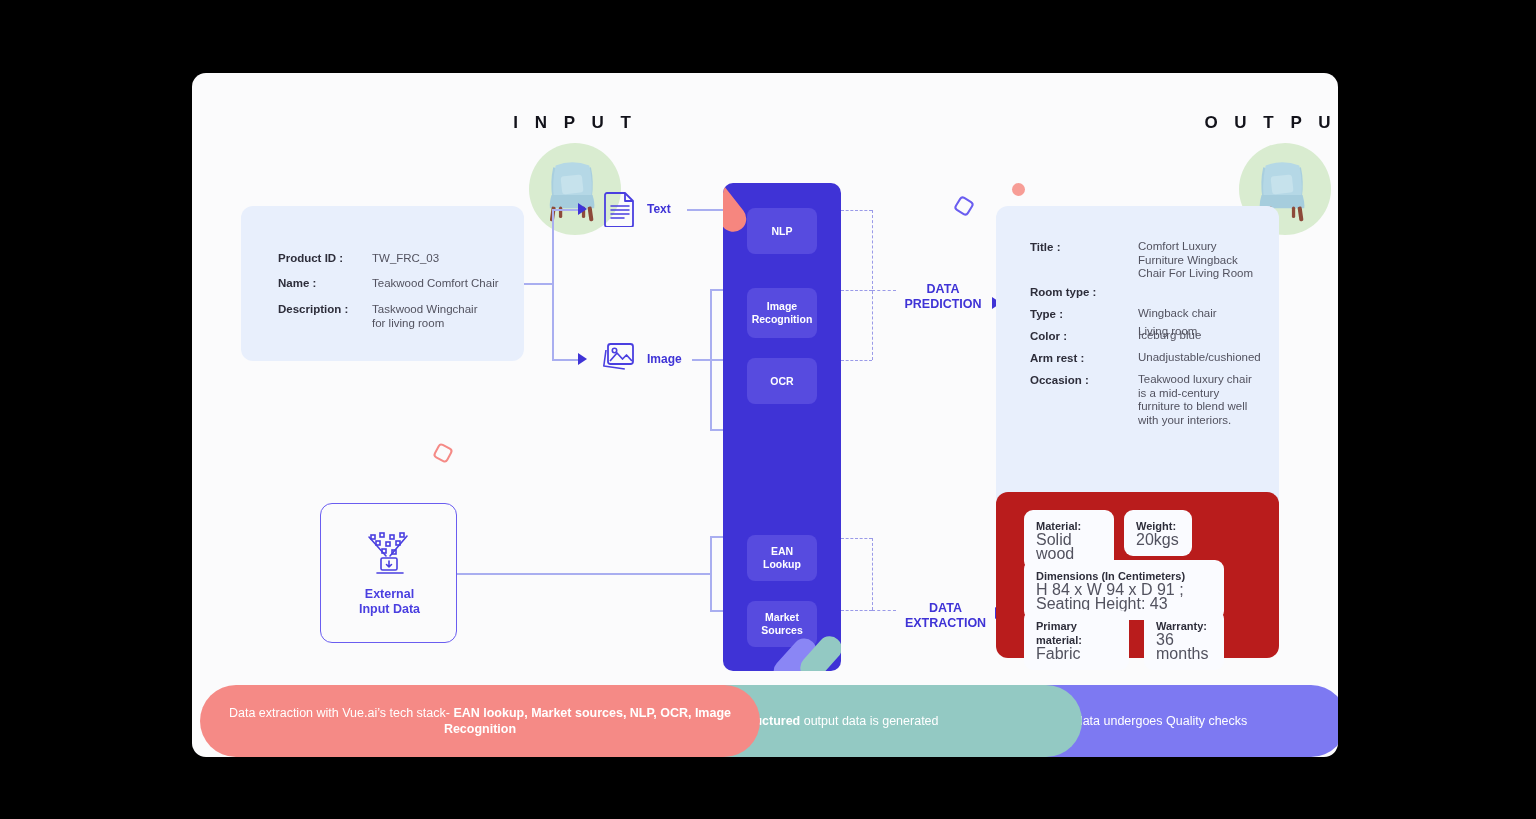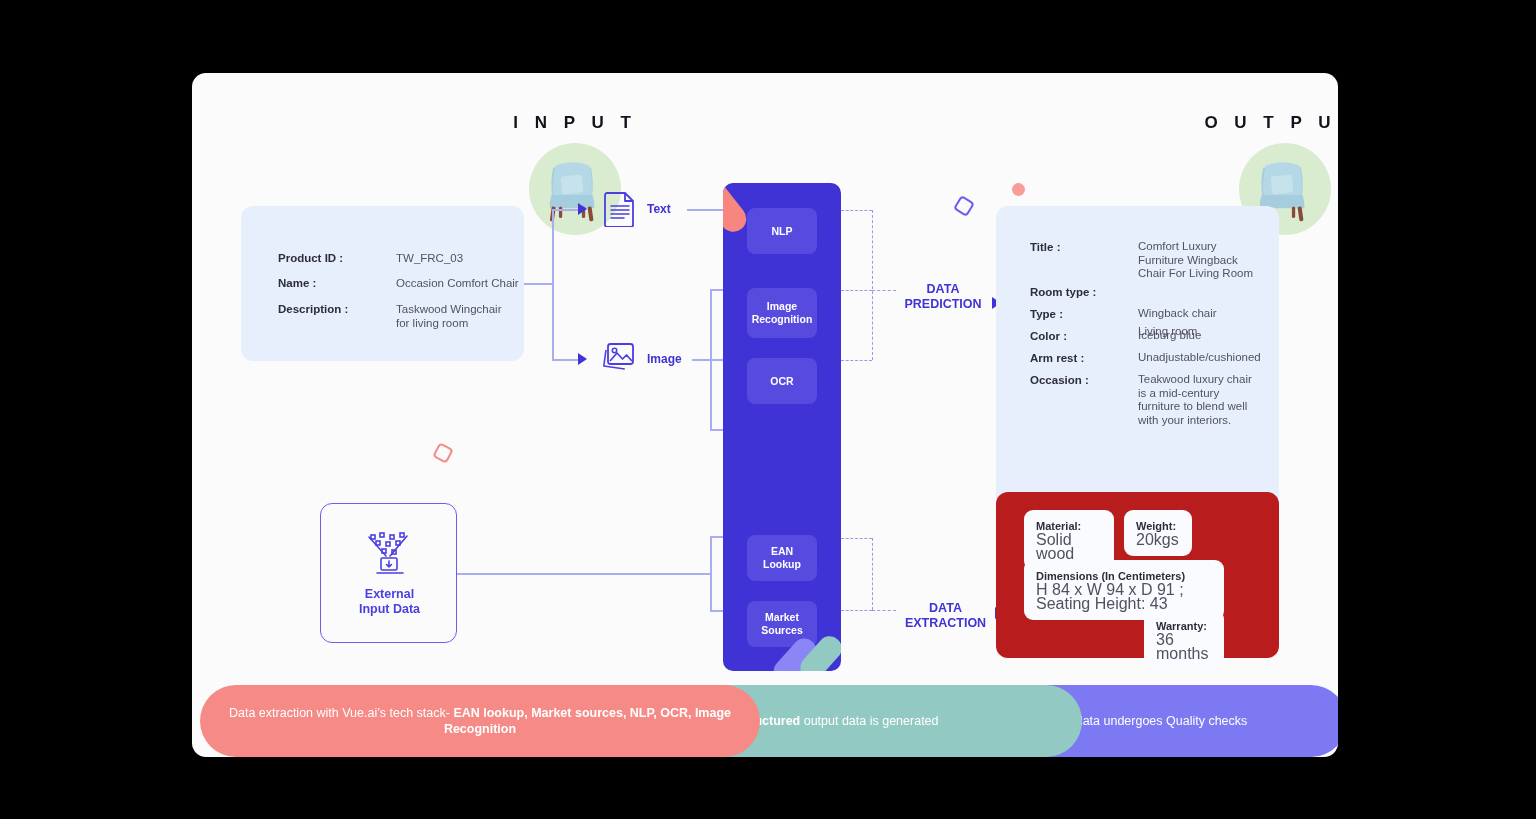--- a/index.html
+++ b/index.html
@@ -49,21 +49,21 @@
   
   #input-panel {
     position: absolute;
     left: 49px; top: 133px;
     width: 283px; height: 155px;
     background: #e8effc;
     border-radius: 12px;
   }
   .irow { position: absolute; font-size: 11.5px; line-height: 14px; }
   .ikey { font-weight: 700; color: #2d2d3a; }
-  .ival { color: #52525f; margin-left: 24px; }
+  .ival { color: #52525f; }
   #ir1k { left: 37px; top: 45px; }
   #ir1v { left: 131px; top: 45px; }
   #ir2k { left: 37px; top: 70px; }
   #ir2v { left: 131px; top: 70px; }
   #ir3k { left: 37px; top: 96px; }
   #ir3v { left: 131px; top: 96px; white-space: pre-line; }
 
   
   .ln { position: absolute; background: #a9aef0; }
   .ln-h { height: 1.5px; }
@@ -291,21 +291,21 @@
           <rect x="17" y="58" width="4" height="14" rx="2" fill="#8d4a3a"></rect>
           <rect x="45" y="58" width="4" height="14" rx="2" fill="#8d4a3a"></rect>
         </g>
       </svg>
     </div>
 
     <div id="input-panel">
       <div class="irow ikey" id="ir1k">Product ID :</div>
       <div class="irow ival" id="ir1v">TW_FRC_03</div>
       <div class="irow ikey" id="ir2k">Name :</div>
-      <div class="irow ival" id="ir2v">Occasion Comfort Chair</div>
+      <div class="irow ival" id="ir2v">Teakwood Comfort Chair</div>
       <div class="irow ikey" id="ir3k">Description :</div>
       <div class="irow ival" id="ir3v">Taskwood Wingchair
 for living room</div>
     </div>
 
     <div class="ln ln-h" style="left:332px; top:210px; width:28px;"></div>
     <div class="ln ln-v" style="left:360px; top:136px; height:150px;"></div>
     <div class="ln ln-h" style="left:360px; top:136px; width:26px;"></div>
     <div class="ln ln-h" style="left:360px; top:286px; width:26px;"></div>
     <div class="tri-r" style="left:386px; top:130px;"></div>
@@ -427,20 +427,24 @@
         <div class="chip-v">Solid wood</div>
       </div>
       <div class="chip" style="left:128px; top:18px; width:68px;">
         <div class="chip-k">Weight:</div>
         <div class="chip-v">20kgs</div>
       </div>
       <div class="chip" style="left:28px; top:68px; width:200px;">
         <div class="chip-k">Dimensions (In Centimeters)</div>
         <div class="chip-v">H 84 x W 94 x D 91 ; Seating Height: 43</div>
       </div>
+      <div class="chip" style="left:28px; top:118px; width:105px;">
+        <div class="chip-k">Primary material:</div>
+        <div class="chip-v">Fabric</div>
+      </div>
       <div class="chip" style="left:148px; top:118px; width:80px;">
         <div class="chip-k">Warranty:</div>
         <div class="chip-v">36 months</div>
       </div>
     </div>
 
     <div class="deco" id="deco-pink-sq"></div>
     <svg class="deco" id="deco-teal-tri" style="left:281px; top:392px;" width="18" height="18" viewBox="0 0 18 18">
       <path d="M2 9 L15 3 L15 15 Z" fill="none" stroke="#93c9c3" stroke-width="1.6" stroke-linejoin="round"></path>
     </svg>

